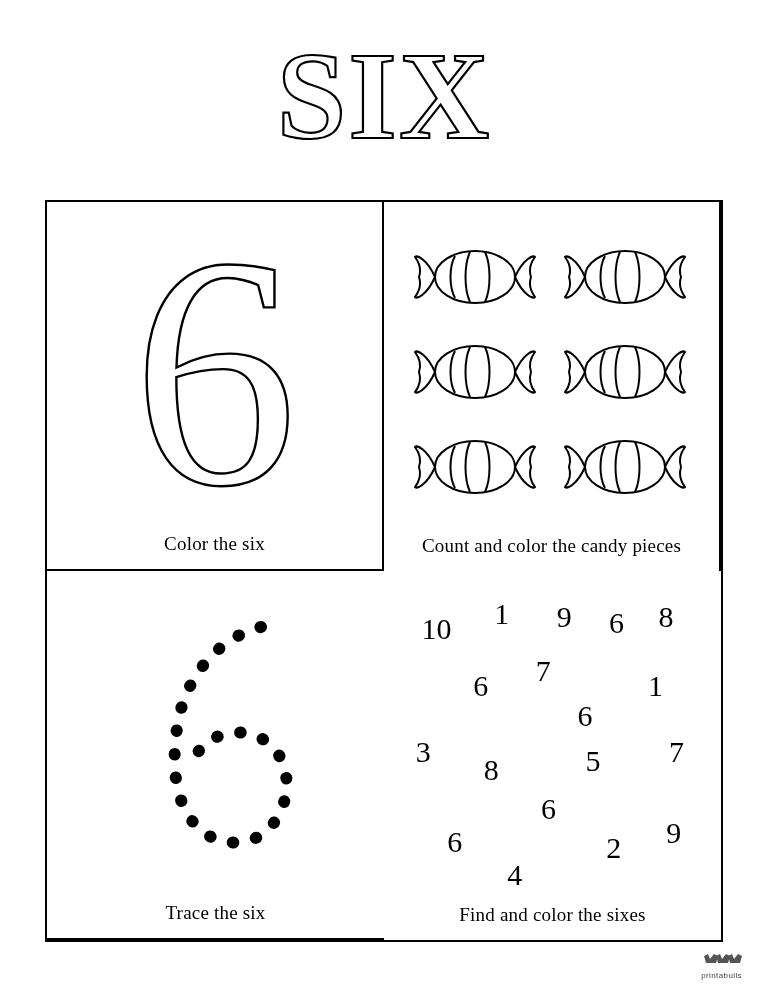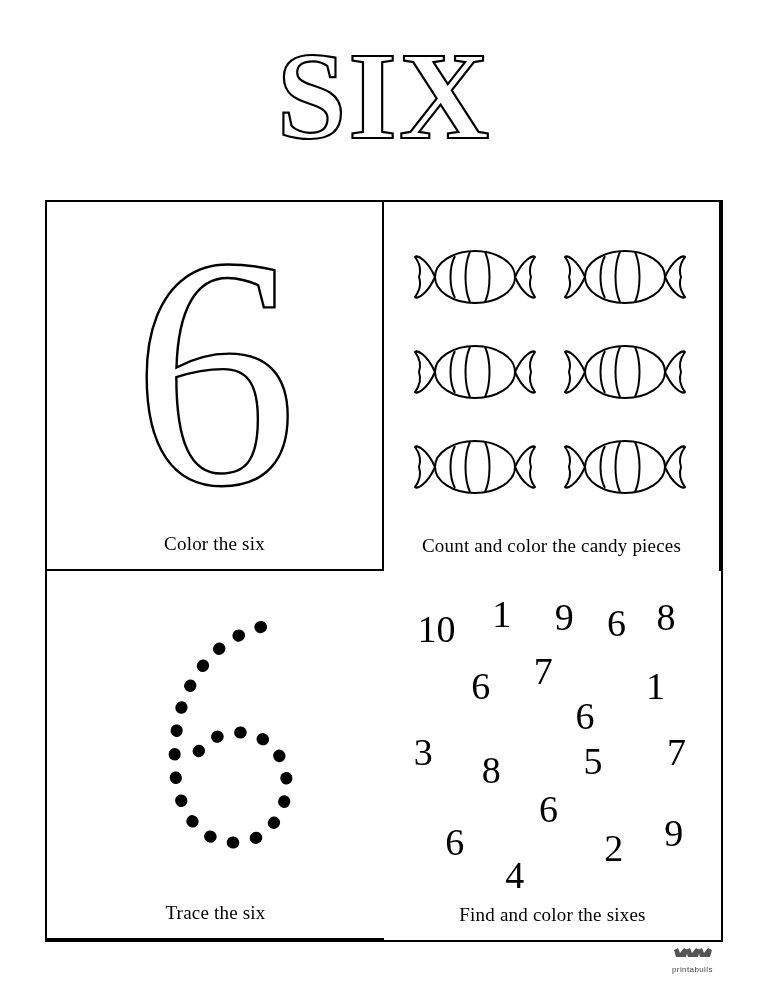--- a/index.html
+++ b/index.html
@@ -89,32 +89,32 @@
   
   .numfield {
     position: relative;
     width: 300px;
     height: 300px;
     margin-top: 10px;
   }
   .numfield span {
     position: absolute;
     font-family: "Liberation Serif", serif;
-    font-size: 38px;
+    font-size: 30px;
     line-height: 1;
     transform: translate(-50%, -50%);
     white-space: nowrap;
   }
 
   
   .footer-logo {
     position: absolute;
     right: 26px;
-    bottom: 20px;
-    text-align: left;
+    bottom: 14px;
+    text-align: right;
     width: 70px;
   }
   .footer-logo .mark {
     display: block;
     line-height: 1;
   }
   .footer-logo .brand {
     display: block;
     font-size: 8px;
     letter-spacing: 0.4px;

